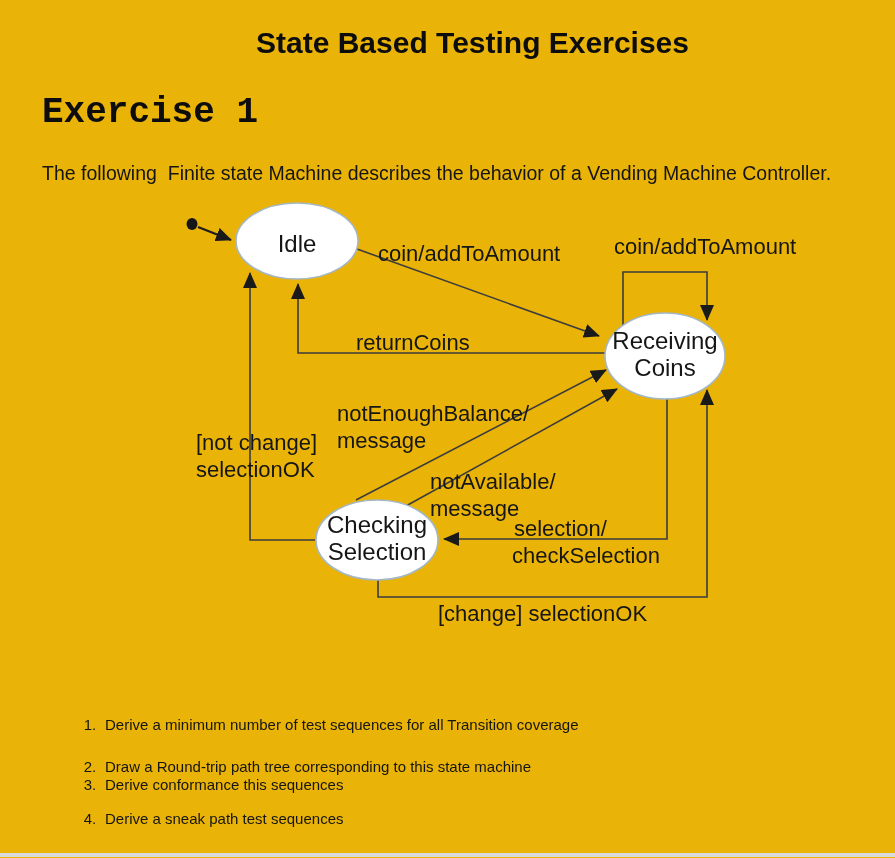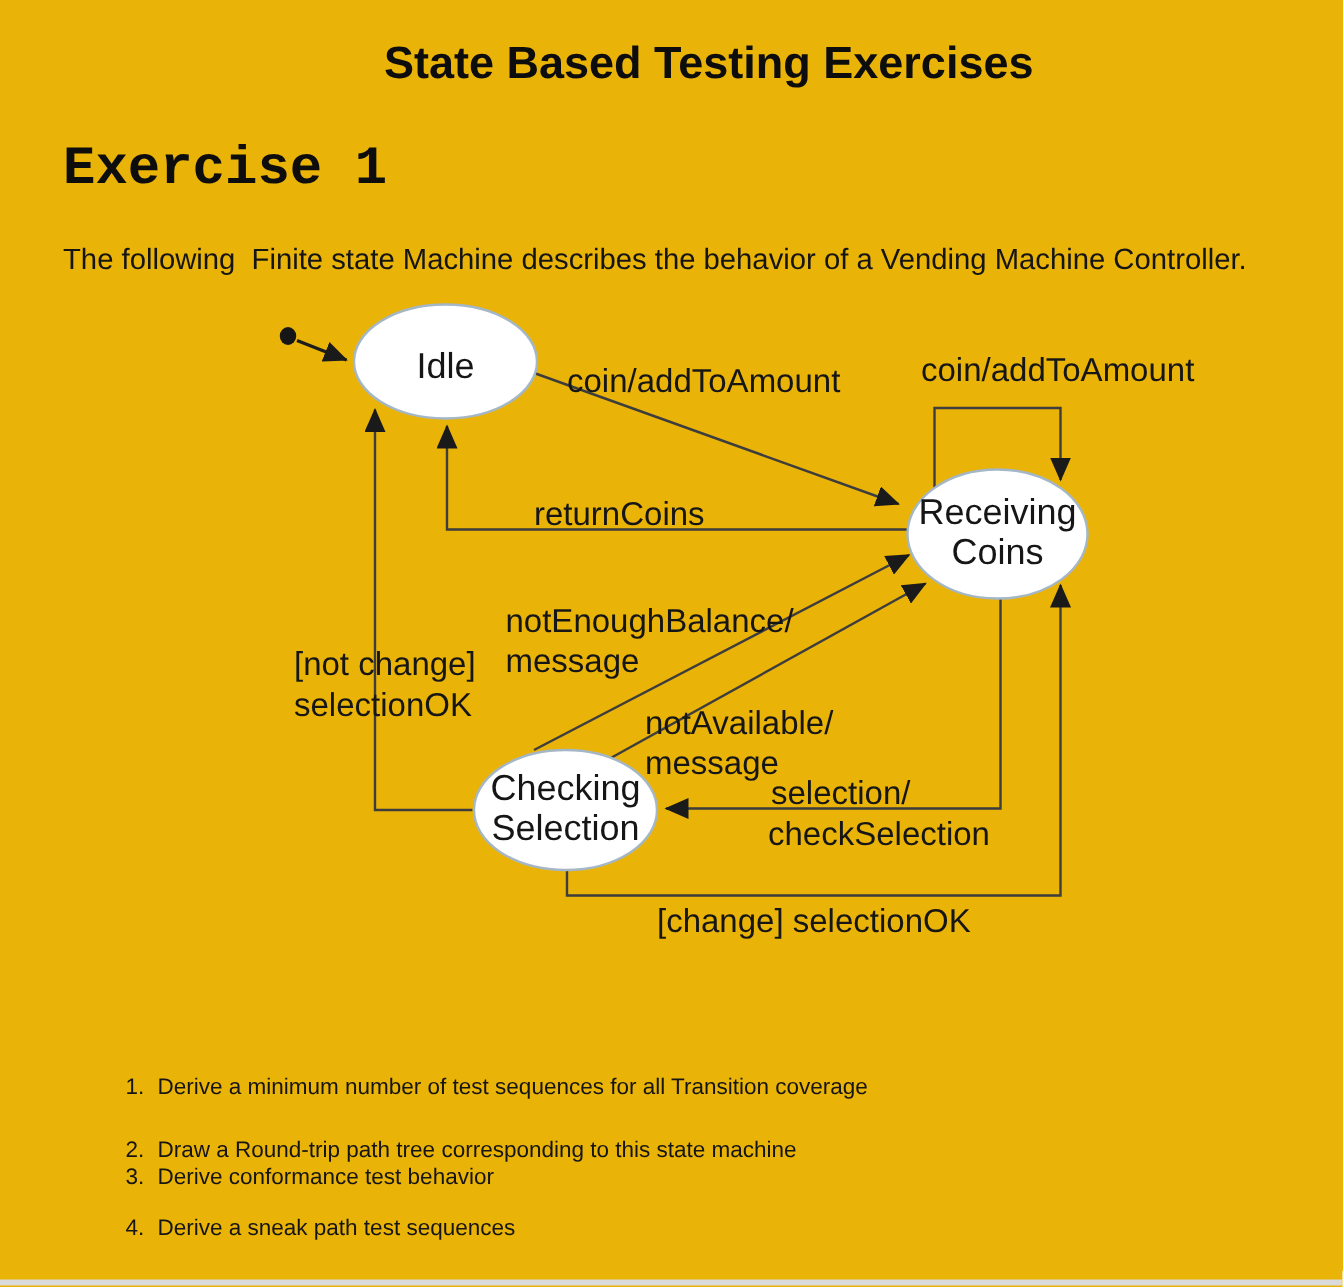--- a/index.html
+++ b/index.html
@@ -98,21 +98,21 @@
   </svg>
 
   <div>
     <div class="task-row" style="top:716px">
       <span class="task-num">1.</span><span>Derive a minimum number of test sequences for all Transition coverage</span>
     </div>
     <div class="task-row" style="top:758px">
       <span class="task-num">2.</span><span>Draw a Round-trip path tree corresponding to this state machine</span>
     </div>
     <div class="task-row" style="top:776px">
-      <span class="task-num">3.</span><span>Derive conformance test behavior</span>
+      <span class="task-num">3.</span><span>Derive conformance this sequences</span>
     </div>
     <div class="task-row" style="top:810px">
       <span class="task-num">4.</span><span>Derive a sneak path test sequences</span>
     </div>
   </div>
 
   <div class="bottom-strip"></div>
 </div>
 
 </body></html>

